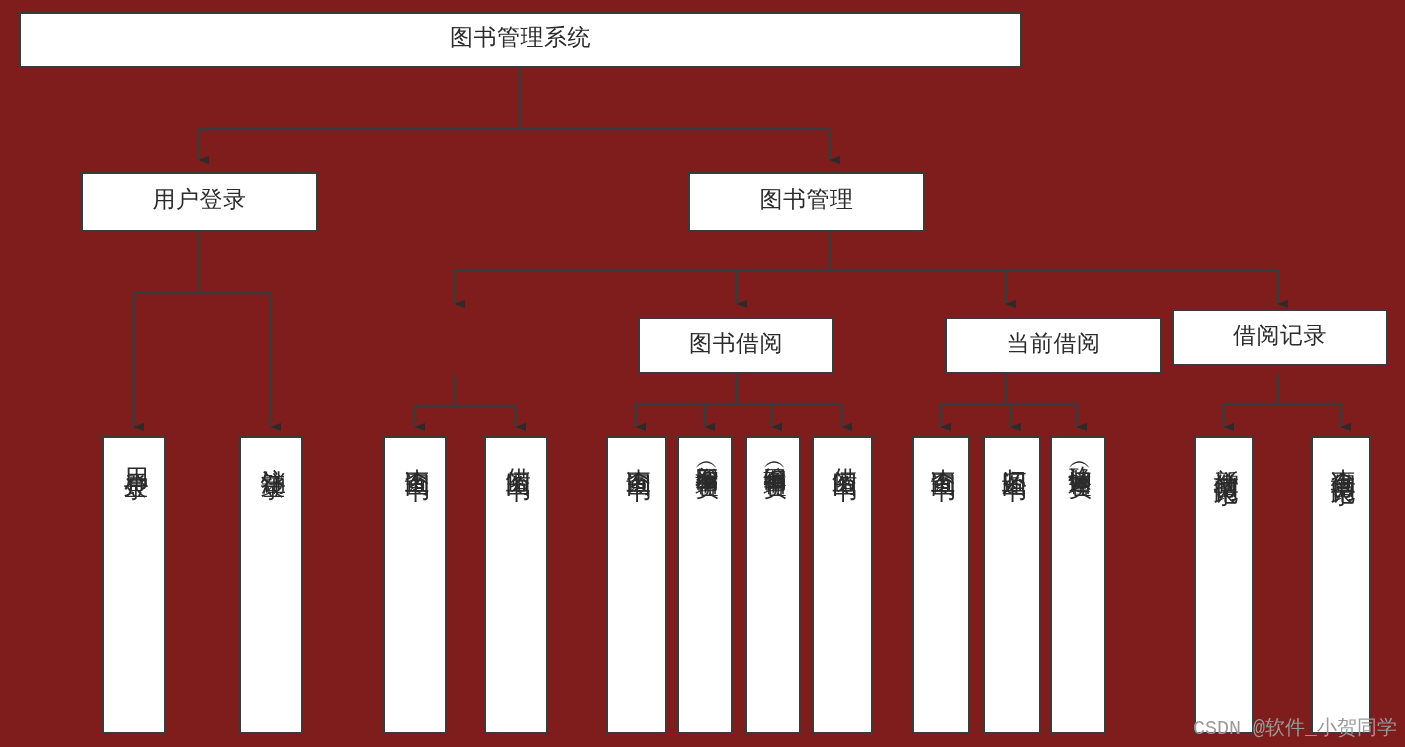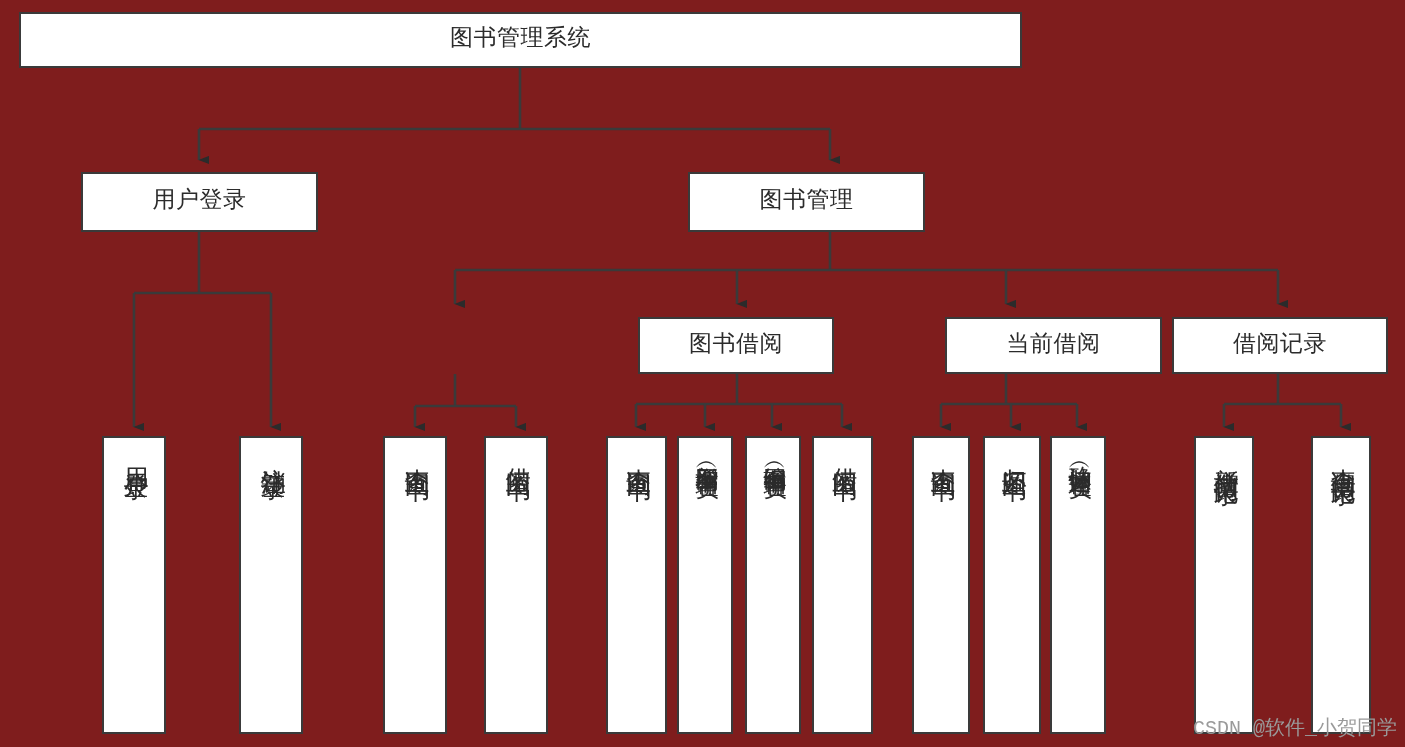--- a/index.html
+++ b/index.html
@@ -143,21 +143,21 @@
 
 
   <div class="node horiz" style="left:638px; top:317px; width:196px; height:57px;">
     <span class="node-label">图书借阅</span>
   </div>
 
   <div class="node horiz" style="left:901px; top:317px; width:217px; height:57px;margin-left:44px;">
     <span class="node-label">当前借阅</span>
   </div>
 
-  <div class="node horiz" style="left:1172px; top:317px; width:216px; height:57px;">
+  <div class="node horiz" style="left:1172px; top:309px; width:216px; height:57px;">
     <span class="node-label">借阅记录</span>
   </div>
 
   <div class="node vert" style="left:102px; top:436px; width:64px; height:298px;">
     <span class="node-label">用户登录</span>
   </div>
 
   <div class="node vert" style="left:239px; top:436px; width:64px; height:298px;">
     <span class="node-label">注销登录</span>
   </div>

